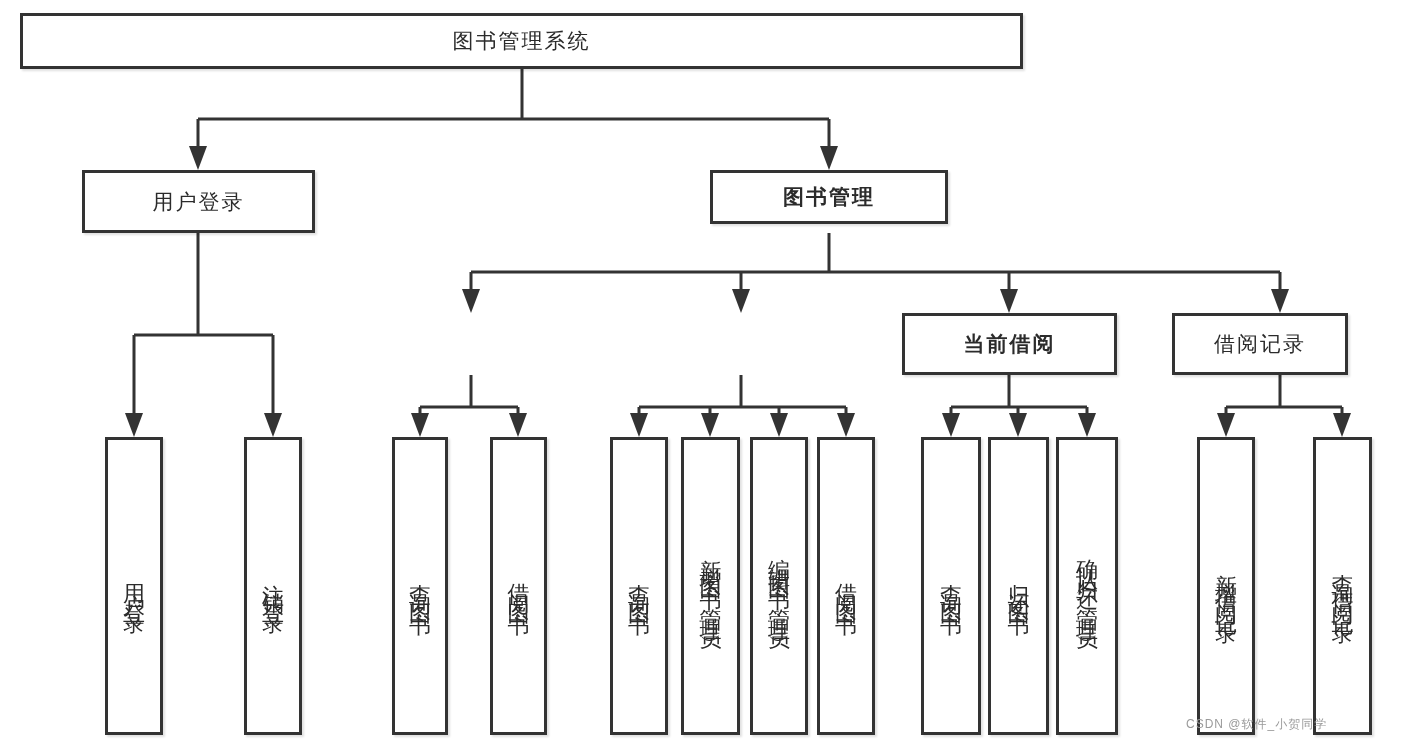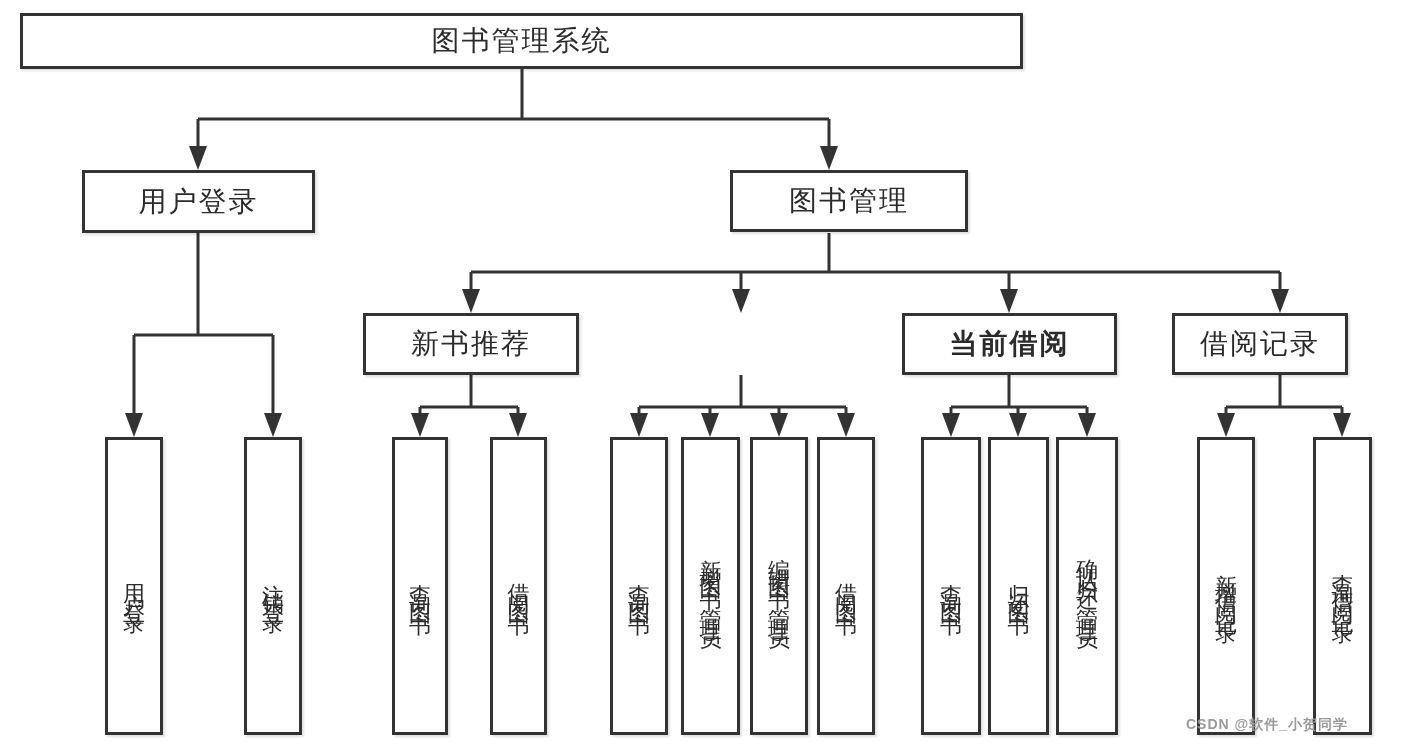--- a/index.html
+++ b/index.html
@@ -15,36 +15,36 @@
     font-family:"Liberation Sans","DejaVu Sans",sans-serif;
   }
   .canvas{position:absolute;inset:0;}
   svg.connectors{position:absolute;left:0;top:0;pointer-events:none;}
   svg.connectors path{stroke:var(--line);stroke-width:3;fill:none;}
   svg.connectors polygon{fill:var(--line);stroke:none;}
   .node{
     position:absolute;box-sizing:border-box;
     background:#fff;border:3px solid var(--line);
     display:flex;align-items:center;justify-content:center;
-    color:var(--text);font-size:28px;
+    color:var(--text);font-size:21px;
     box-shadow:2px 2px 2px rgba(0,0,0,0.12);
     letter-spacing:2px;
   }
   .vnode{
     writing-mode:vertical-rl;
     text-orientation:mixed;
     font-size:22px;
     letter-spacing:10px;
     line-height:1;
     padding:4px 0;
   }
   .watermark{
     position:absolute;left:1186px;top:716px;
-    color:var(--watermark);font-size:14px;letter-spacing:1px;
-    white-space:nowrap;z-index:5;font-weight:bold;
+    color:var(--watermark);font-size:12px;letter-spacing:1px;
+    white-space:nowrap;z-index:5;
   }
 </style>
 </head>
 <body>
 
 <div class="canvas">
 
   <svg class="connectors" width="1405" height="747" viewBox="0 0 1405 747">
     <path d="M522 66 V119 M198 119 H829 M198 119 V148 M829 119 V148 M198 233 V335 M134 335 H273 M134 335 V415 M273 335 V415 M829 233 V272 M471 272 H1280 M471 272 V291 M741 272 V291 M1009 272 V291 M1280 272 V291 M471 375 V407 M420 407 H518 M420 407 V415 M518 407 V415 M741 375 V407 M639 407 H846 M639 407 V415 M710 407 V415 M779 407 V415 M846 407 V415 M1009 375 V407 M951 407 H1087 M951 407 V415 M1018 407 V415 M1087 407 V415 M1280 375 V407 M1226 407 H1342 M1226 407 V415 M1342 407 V415"></path>
     <g>
@@ -66,23 +66,22 @@
       <polygon points="1009,413 1027,413 1018,437"></polygon>
       <polygon points="1078,413 1096,413 1087,437"></polygon>
       <polygon points="1217,413 1235,413 1226,437"></polygon>
       <polygon points="1333,413 1351,413 1342,437"></polygon>
     </g>
   </svg>
 
   <div class="node" style="left:20px;top:13px;width:1003px;height:56px;">图书管理系统</div>
 
   <div class="node" style="left:82px;top:170px;width:233px;height:63px;">用户登录</div>
-  <div class="node" style="left:730px;top:170px;width:238px;height:62px;">图书管理</div>
+  <div class="node" style="left:710px;top:170px;width:238px;height:54px;font-weight:bold;">图书管理</div>
 
-  <div class="node" style="left:363px;top:313px;width:216px;height:62px;">新书推荐</div>
   <div class="node" style="left:902px;top:313px;width:215px;height:62px;font-weight:bold;">当前借阅</div>
   <div class="node" style="left:1172px;top:313px;width:176px;height:62px;">借阅记录</div>
 
   <div class="node vnode" style="left:105px;top:437px;width:58px;height:298px;">用户登录</div>
   <div class="node vnode" style="left:244px;top:437px;width:58px;height:298px;">注销登录</div>
 
   <div class="node vnode" style="left:392px;top:437px;width:56px;height:298px;">查询图书</div>
   <div class="node vnode" style="left:490px;top:437px;width:57px;height:298px;">借阅图书</div>
 
   <div class="node vnode" style="left:610px;top:437px;width:58px;height:298px;">查询图书</div>

